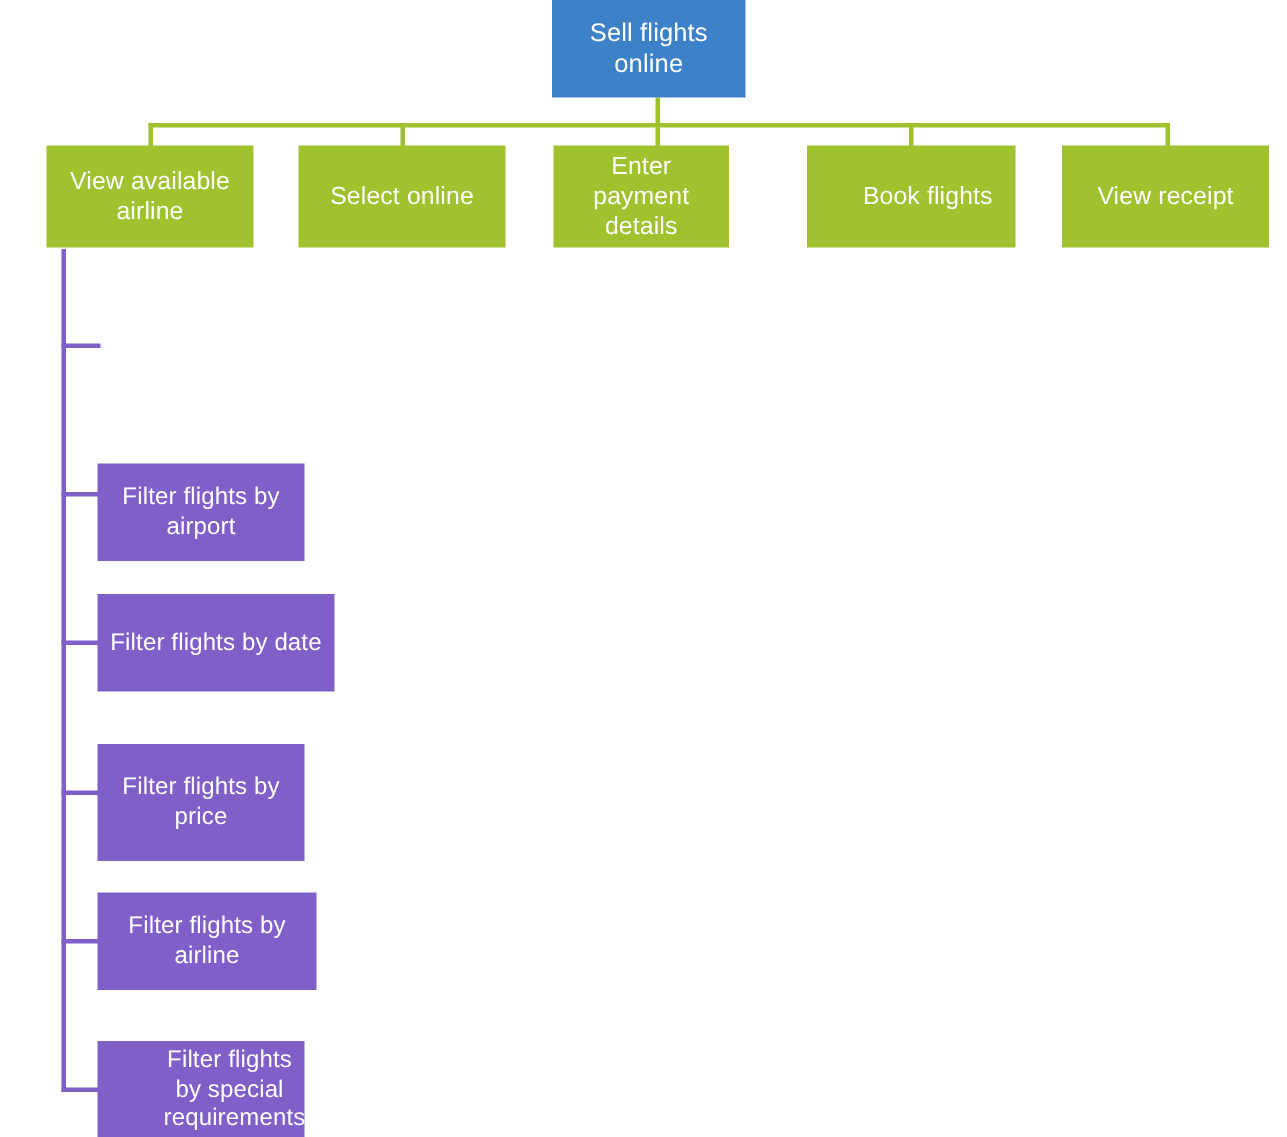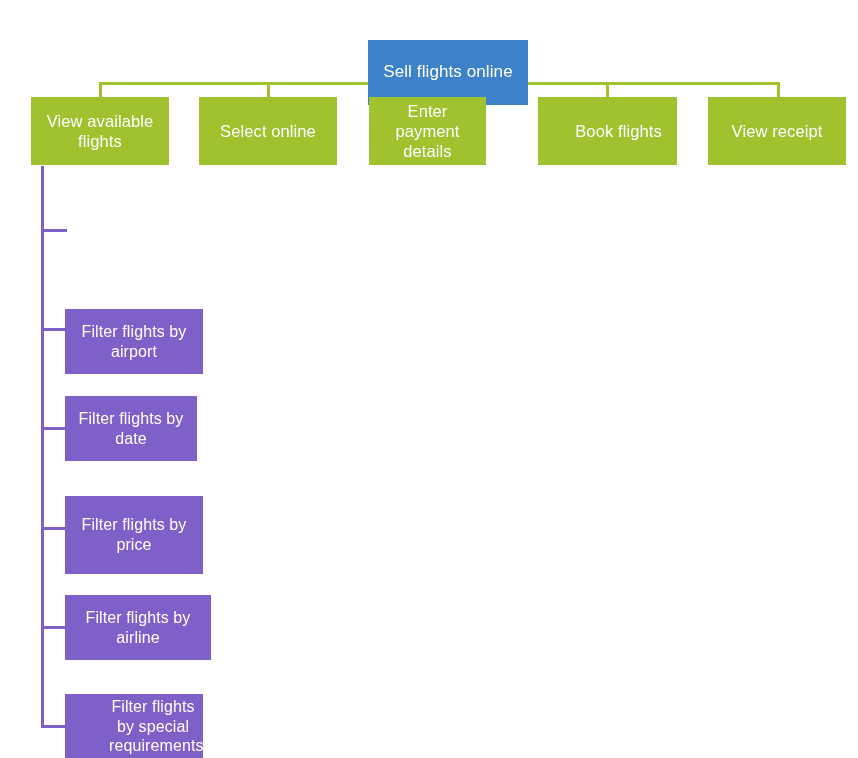--- a/index.html
+++ b/index.html
@@ -83,26 +83,26 @@
 
   <div class="conn conn-purple conn-v" style="left:41px; top:166px; height:562px;"></div>
 
   <div class="conn conn-purple conn-h" style="left:41px; top:229px; width:26px;"></div>
   <div class="conn conn-purple conn-h" style="left:41px; top:328px; width:26px;"></div>
   <div class="conn conn-purple conn-h" style="left:41px; top:427px; width:26px;"></div>
   <div class="conn conn-purple conn-h" style="left:41px; top:527px; width:26px;"></div>
   <div class="conn conn-purple conn-h" style="left:41px; top:626px; width:26px;"></div>
   <div class="conn conn-purple conn-h" style="left:41px; top:725px; width:26px;"></div>
 
-  <div class="node node-root" style="left:368px; top:0px; width:160px; height:65px;margin-top:40px;">
+  <div class="node node-root" style="left:368px; top:0px; width:129px; height:65px;">
     <span class="node-label">Sell flights online</span>
   </div>
 
   <div class="node node-l1" style="left:31px; top:97px; width:138px; height:68px;">
-    <span class="node-label">View available flights</span>
+    <span class="node-label">View available airline</span>
   </div>
 
   <div class="node node-l1" style="left:199px; top:97px; width:138px; height:68px;">
     <span class="node-label">Select online</span>
   </div>
 
   <div class="node node-l1" style="left:369px; top:97px; width:117px; height:68px;">
     <span class="node-label">Enter payment details</span>
   </div>
 
@@ -112,21 +112,21 @@
 
   <div class="node node-l1" style="left:708px; top:97px; width:138px; height:68px;">
     <span class="node-label">View receipt</span>
   </div>
 
 
   <div class="node node-l2" style="left:65px; top:309px; width:138px; height:65px;">
     <span class="node-label">Filter flights by airport</span>
   </div>
 
-  <div class="node node-l2" style="left:65px; top:396px; width:132px; height:65px;">
+  <div class="node node-l2" style="left:65px; top:396px; width:158px; height:65px;">
     <span class="node-label">Filter flights by date</span>
   </div>
 
   <div class="node node-l2" style="left:65px; top:496px; width:138px; height:78px;">
     <span class="node-label">Filter flights by price</span>
   </div>
 
   <div class="node node-l2" style="left:65px; top:595px; width:146px; height:65px;">
     <span class="node-label">Filter flights by airline</span>
   </div>

